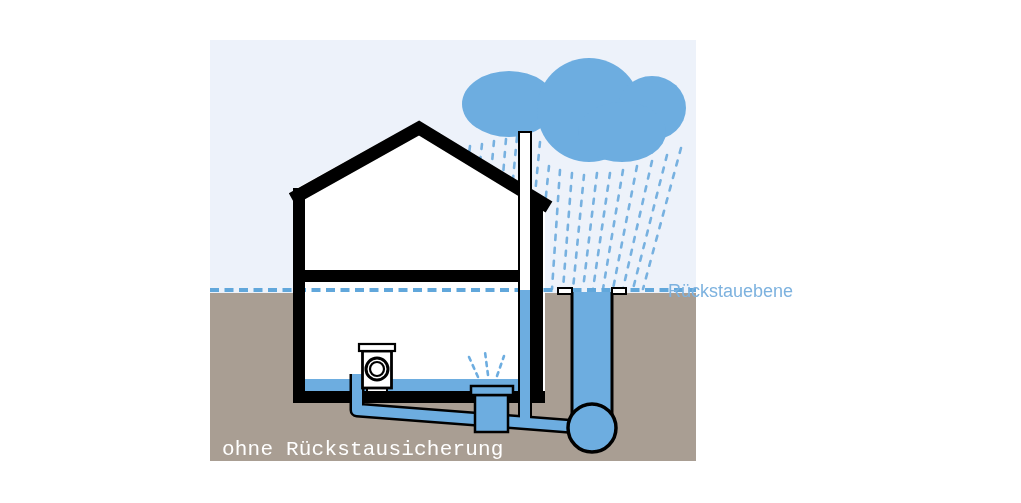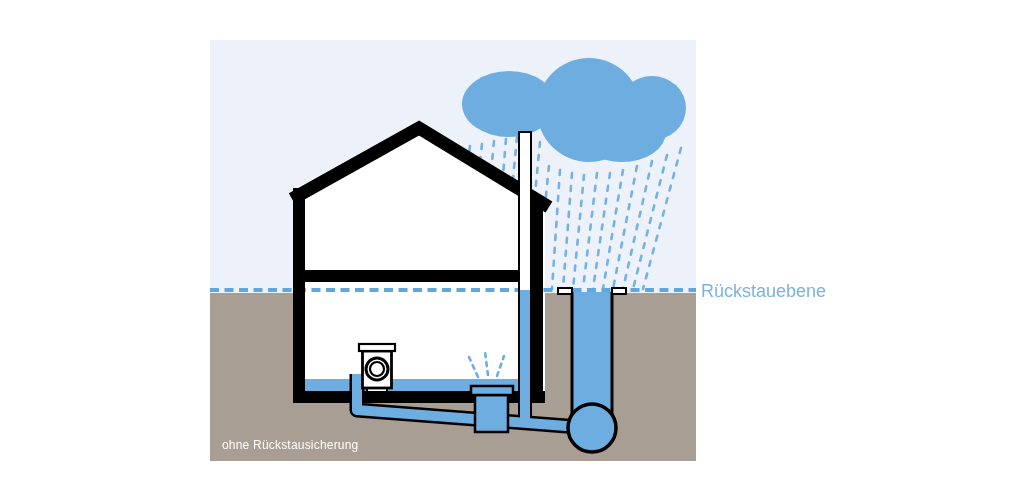--- a/index.html
+++ b/index.html
@@ -17,28 +17,29 @@
     top: 40px;
     width: 486px;
     height: 421px;
   }
   .diagram svg { display: block; }
   .caption {
     position: absolute;
     left: 222px;
     top: 438px;
     color: #ffffff;
-    font-size: 12px;
+    font-size: 21px;
     font-weight: 500;
     letter-spacing: 0.2px;
     white-space: nowrap;
+    font-family: Liberation Mono, monospace;
   }
   .backflow-label {
     position: absolute;
-    left: 701px;
+    left: 668px;
     top: 281px;
     color: #7db2df;
     font-size: 18px;
     font-weight: 400;
     white-space: nowrap;
   }
 </style>
 </head>
 <body>
 

